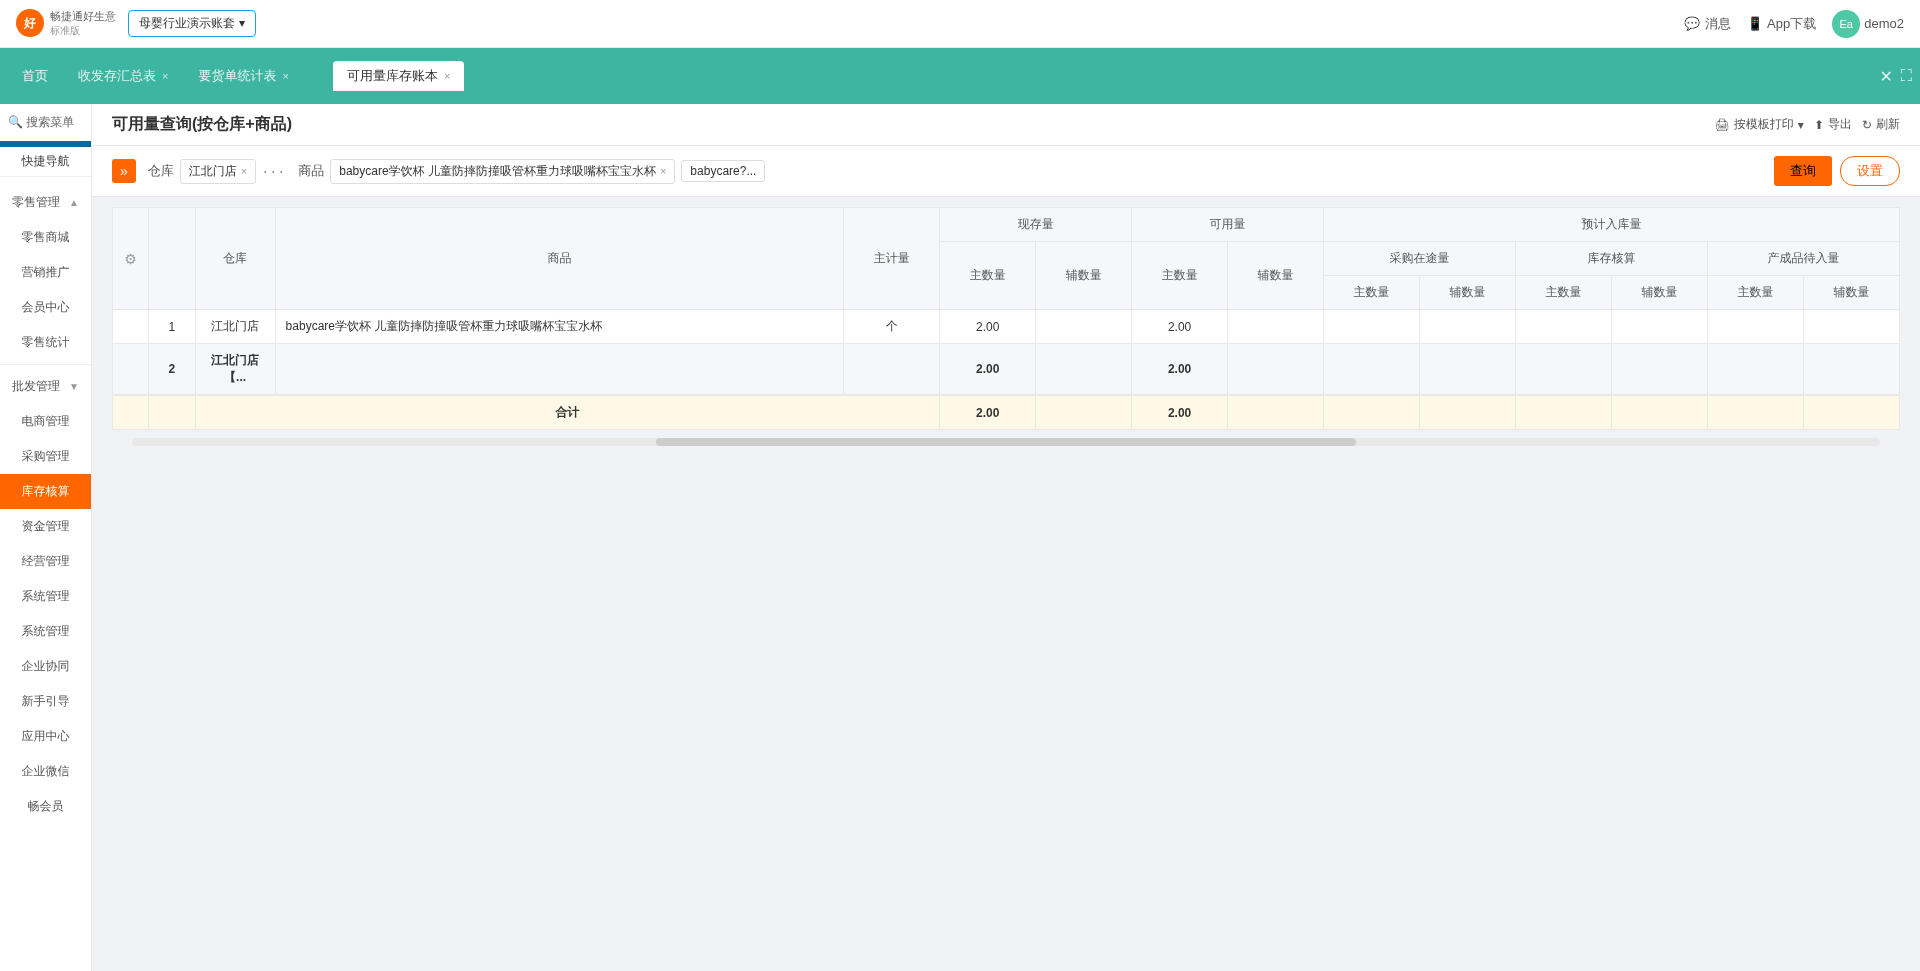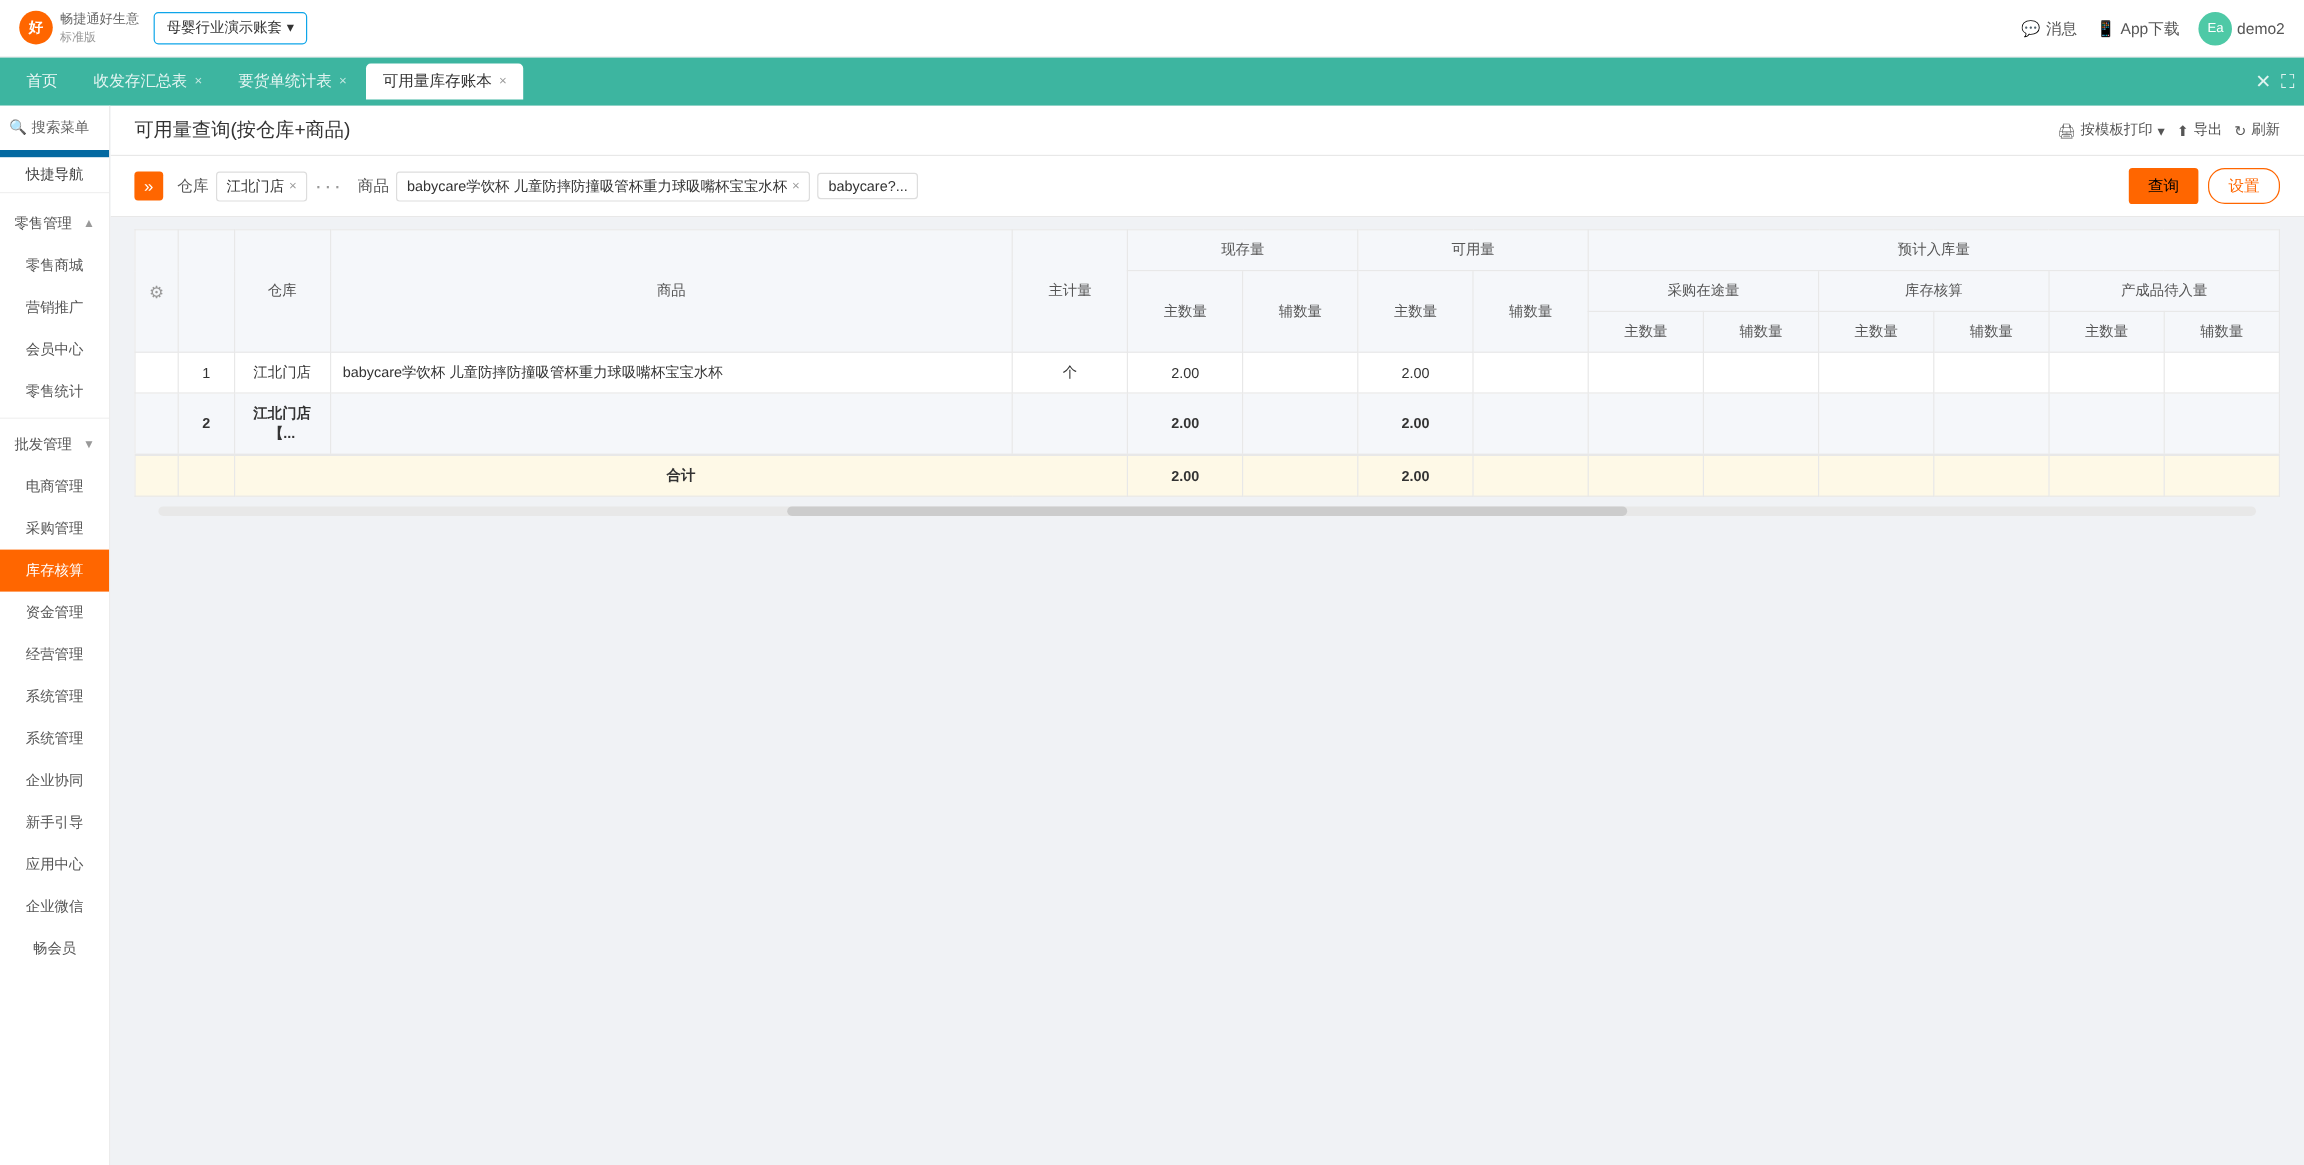--- a/index.html
+++ b/index.html
@@ -21,29 +21,29 @@
       border: 1px solid #0ea5e9; border-radius: 4px; padding: 4px 10px;
       background: #fff; cursor: pointer; font-size: 12px; color: #333;
     }
     .top-bar-right { display: flex; align-items: center; gap: 16px; font-size: 13px; color: #555; }
     .top-bar-right-item { display: flex; align-items: center; gap: 4px; cursor: pointer; }
     .avatar { width: 28px; height: 28px; background: #4ec9a6; border-radius: 50%; display: flex; align-items: center; justify-content: center; color: #fff; font-size: 11px; }
 
     
     .nav-tabs {
       display: flex; align-items: center;
-      background: #3db5a0; height: 40px; padding: 0 8px; flex-shrink: 0;
+      background: #3db5a0; height: 56px; padding: 0 8px; flex-shrink: 0;
     }
     .nav-tab {
       display: flex; align-items: center; gap: 6px;
       padding: 6px 14px; margin-right: 2px; cursor: pointer;
       font-size: 13px; color: rgba(255,255,255,0.85); border-radius: 4px 4px 0 0;
       background: transparent; position: relative;
     }
-    .nav-tab.active { background: #fff; color: #333; }
+    .nav-tab.active { background: #fff; color: #333; margin-left: 28px; }
     .nav-tab .close-btn { font-size: 11px; color: #999; cursor: pointer; }
     .nav-tab:not(.active) .close-btn { color: rgba(255,255,255,0.7); }
     .nav-tab-home { color: rgba(255,255,255,0.9); }
     .nav-tabs-right { margin-left: auto; display: flex; gap: 8px; }
     .nav-icon-btn { color: rgba(255,255,255,0.85); font-size: 16px; cursor: pointer; background: none; border: none; }
 
     
     .main-layout { display: flex; flex: 1; overflow: hidden; }
 
     
@@ -62,21 +62,21 @@
     .sidebar-divider { height: 1px; background: #f0f0f0; margin: 4px 0; }
 
     
     .content-area { flex: 1; overflow-y: auto; display: flex; flex-direction: column; }
 
     
     .page-header {
       display: flex; align-items: center; justify-content: space-between;
       padding: 10px 20px; background: #fff; border-bottom: 1px solid #e8e8e8; flex-shrink: 0;
     }
-    .page-title { font-size: 16px; font-weight: 400; color: #333; }
+    .page-title { font-size: 16px; font-weight: 700; color: #333; }
     .page-header-actions { display: flex; align-items: center; gap: 10px; }
     .btn-template { display: flex; align-items: center; gap: 4px; font-size: 12px; color: #555; cursor: pointer; }
     .btn-export { display: flex; align-items: center; gap: 4px; font-size: 12px; color: #555; cursor: pointer; }
     .btn-refresh { display: flex; align-items: center; gap: 4px; font-size: 12px; color: #555; cursor: pointer; }
 
     
     .filter-bar {
       background: #fff; padding: 10px 20px;
       border-bottom: 1px solid #e8e8e8; display: flex; align-items: center; gap: 12px; flex-wrap: wrap;
     }

